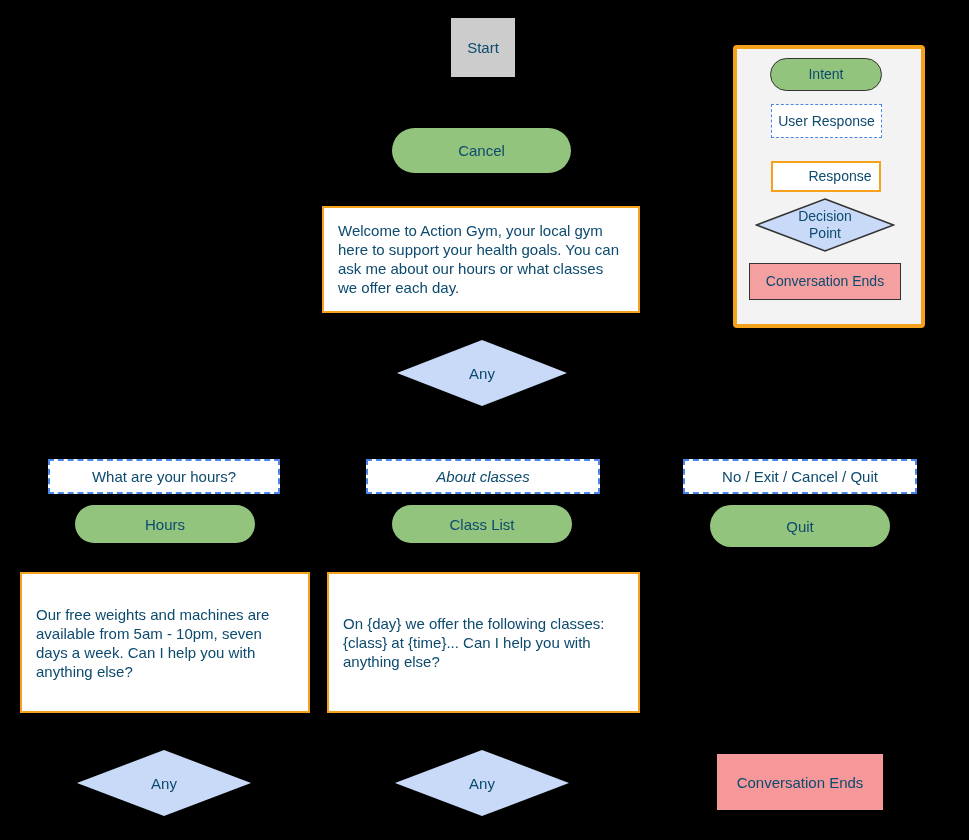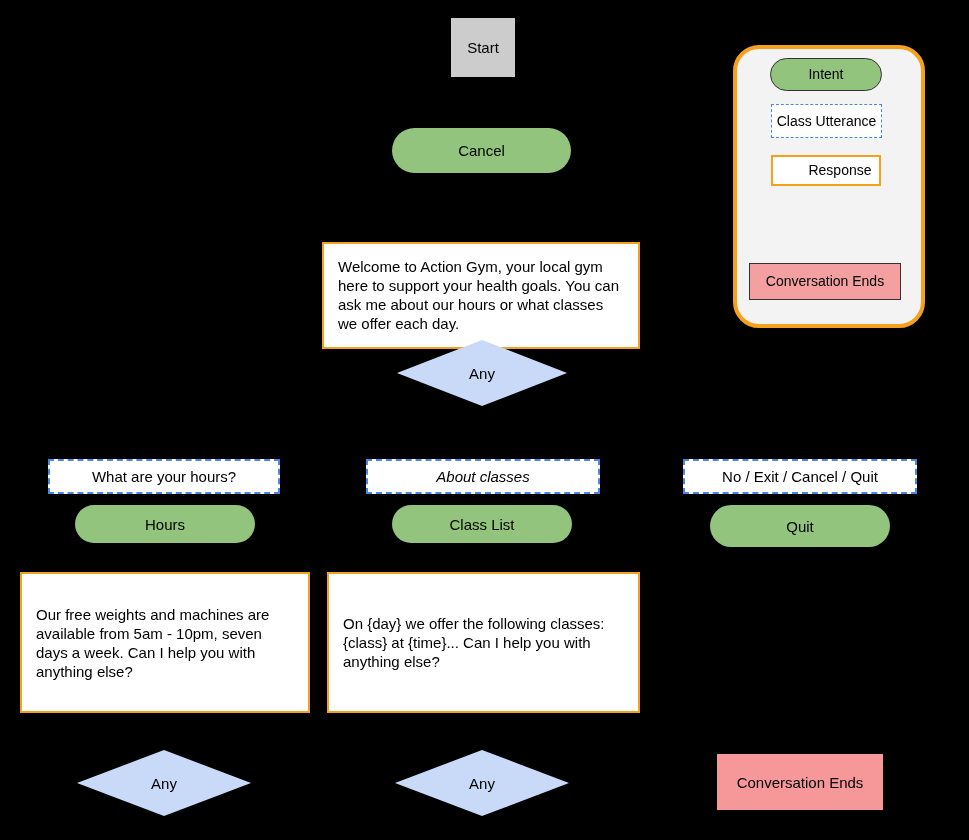--- a/index.html
+++ b/index.html
@@ -1,56 +1,56 @@
 <!DOCTYPE html>
 <html><head>
 <meta charset="utf-8">
 <style>
   html,body{margin:0;padding:0;background:#000;}
   .canvas{
     position:relative;width:969px;height:840px;background:#000;overflow:hidden;
-    font-family:"Liberation Sans","DejaVu Sans",sans-serif;color:#000000;
+    font-family:"Liberation Sans","DejaVu Sans",sans-serif;color:#0c4a6e;
   }
   .node{position:absolute;display:flex;align-items:center;justify-content:center;
     box-sizing:border-box;font-size:15px;line-height:19px;text-align:center;}
   
   .start{left:451px;top:18px;width:64px;height:59px;background:#cccccc;}
   
   .pill{background:#93c47d;border-radius:999px;}
   .pill-welcome{left:392px;top:128px;width:179px;height:45px;}
   .pill-hours{left:75px;top:505px;width:180px;height:38px;}
   .pill-classlist{left:392px;top:505px;width:180px;height:38px;}
   .pill-quit{left:710px;top:505px;width:180px;height:42px;}
   
   .response{background:#ffffff;border:2px solid #f6a11c;text-align:left;padding:0 14px;}
-  .resp-welcome{left:322px;top:206px;width:318px;height:107px;align-items:flex-start;padding-top:13px;margin-top:36px;}
+  .resp-welcome{left:322px;top:206px;width:318px;height:107px;align-items:flex-start;padding-top:13px;}
   .resp-hours{left:20px;top:572px;width:290px;height:141px;}
   .resp-classes{left:327px;top:572px;width:313px;height:141px;justify-content:flex-end;}
   .resp-quit{left:655px;top:572px;width:287px;height:141px;}
   
   .utterance{background:#ffffff;border:2px dashed #4a86e8;margin-top:26px;}
   .utt-hours{left:48px;top:433px;width:232px;height:35px;}
   .utt-classes{left:366px;top:433px;width:234px;height:35px;font-style:italic;}
   .utt-quit{left:683px;top:433px;width:234px;height:35px;}
   
   .diamond{background:#c9daf8;clip-path:polygon(50% 0,100% 50%,50% 100%,0 50%);}
   .dia-top{left:397px;top:340px;width:170px;height:66px;}
   .dia-hours{left:77px;top:750px;width:174px;height:66px;}
   .dia-classes{left:395px;top:750px;width:174px;height:66px;}
   
   .conv-end{left:717px;top:754px;width:166px;height:56px;background:#f6989a;}
   
   .legend{position:absolute;left:733px;top:45px;width:192px;height:283px;
-    box-sizing:border-box;background:#f3f3f3;border:4px solid #f6a11c;border-radius:26px;}
+    box-sizing:border-box;background:#f3f3f3;border:4px solid #f6a11c;border-radius:4px;}
   .legend .item{position:absolute;display:flex;align-items:center;justify-content:center;
     box-sizing:border-box;font-size:14px;line-height:17px;text-align:center;}
   .lg-intent{left:33px;top:9px;width:112px;height:33px;background:#93c47d;
     border:1.5px solid #333;border-radius:999px;}
   .lg-utter{left:34px;top:55px;width:111px;height:34px;background:#fff;border:1.5px dashed #4a86e8;}
-  .lg-resp{left:34px;top:106px;width:110px;height:31px;background:#fff;border:2px solid #f6a11c;padding-left:28px;}
+  .lg-resp{left:34px;top:112px;width:110px;height:31px;background:#fff;border:2px solid #f6a11c;padding-left:28px;}
   .lg-dia{left:18px;top:149px;width:140px;height:54px;}
   .lg-dia svg{position:absolute;left:0;top:0;}
   .lg-dia .dia-label{position:relative;width:84px;z-index:1;}
   .lg-end{left:12px;top:214px;width:152px;height:37px;background:#f4a0a1;border:1.5px solid #333;}
 </style>
 </head>
 <body>
 
 <div class="canvas">
 
@@ -78,18 +78,24 @@
   <div class="node response resp-classes">
     <span>On {day} we offer the following classes: {class} at {time}... Can I help you with anything else?</span>
   </div>
 
   <div class="node diamond dia-hours">Any</div>
   <div class="node diamond dia-classes">Any</div>
   <div class="node conv-end">Conversation Ends</div>
 
   <div class="legend">
     <div class="item lg-intent">Intent</div>
-    <div class="item lg-utter">Class Utterance</div>
+    <div class="item lg-utter">User Response</div>
     <div class="item lg-resp">Response</div>
+    <div class="item lg-dia">
+      <svg width="140" height="54" viewBox="0 0 140 54">
+        <polygon points="70,1 138.5,27 70,53 1.5,27" fill="#c9daf8" stroke="#333333" stroke-width="1.5"></polygon>
+      </svg>
+      <span class="dia-label">Decision Point</span>
+    </div>
     <div class="item lg-end">Conversation Ends</div>
   </div>
 
 </div>
 
 </body></html>

